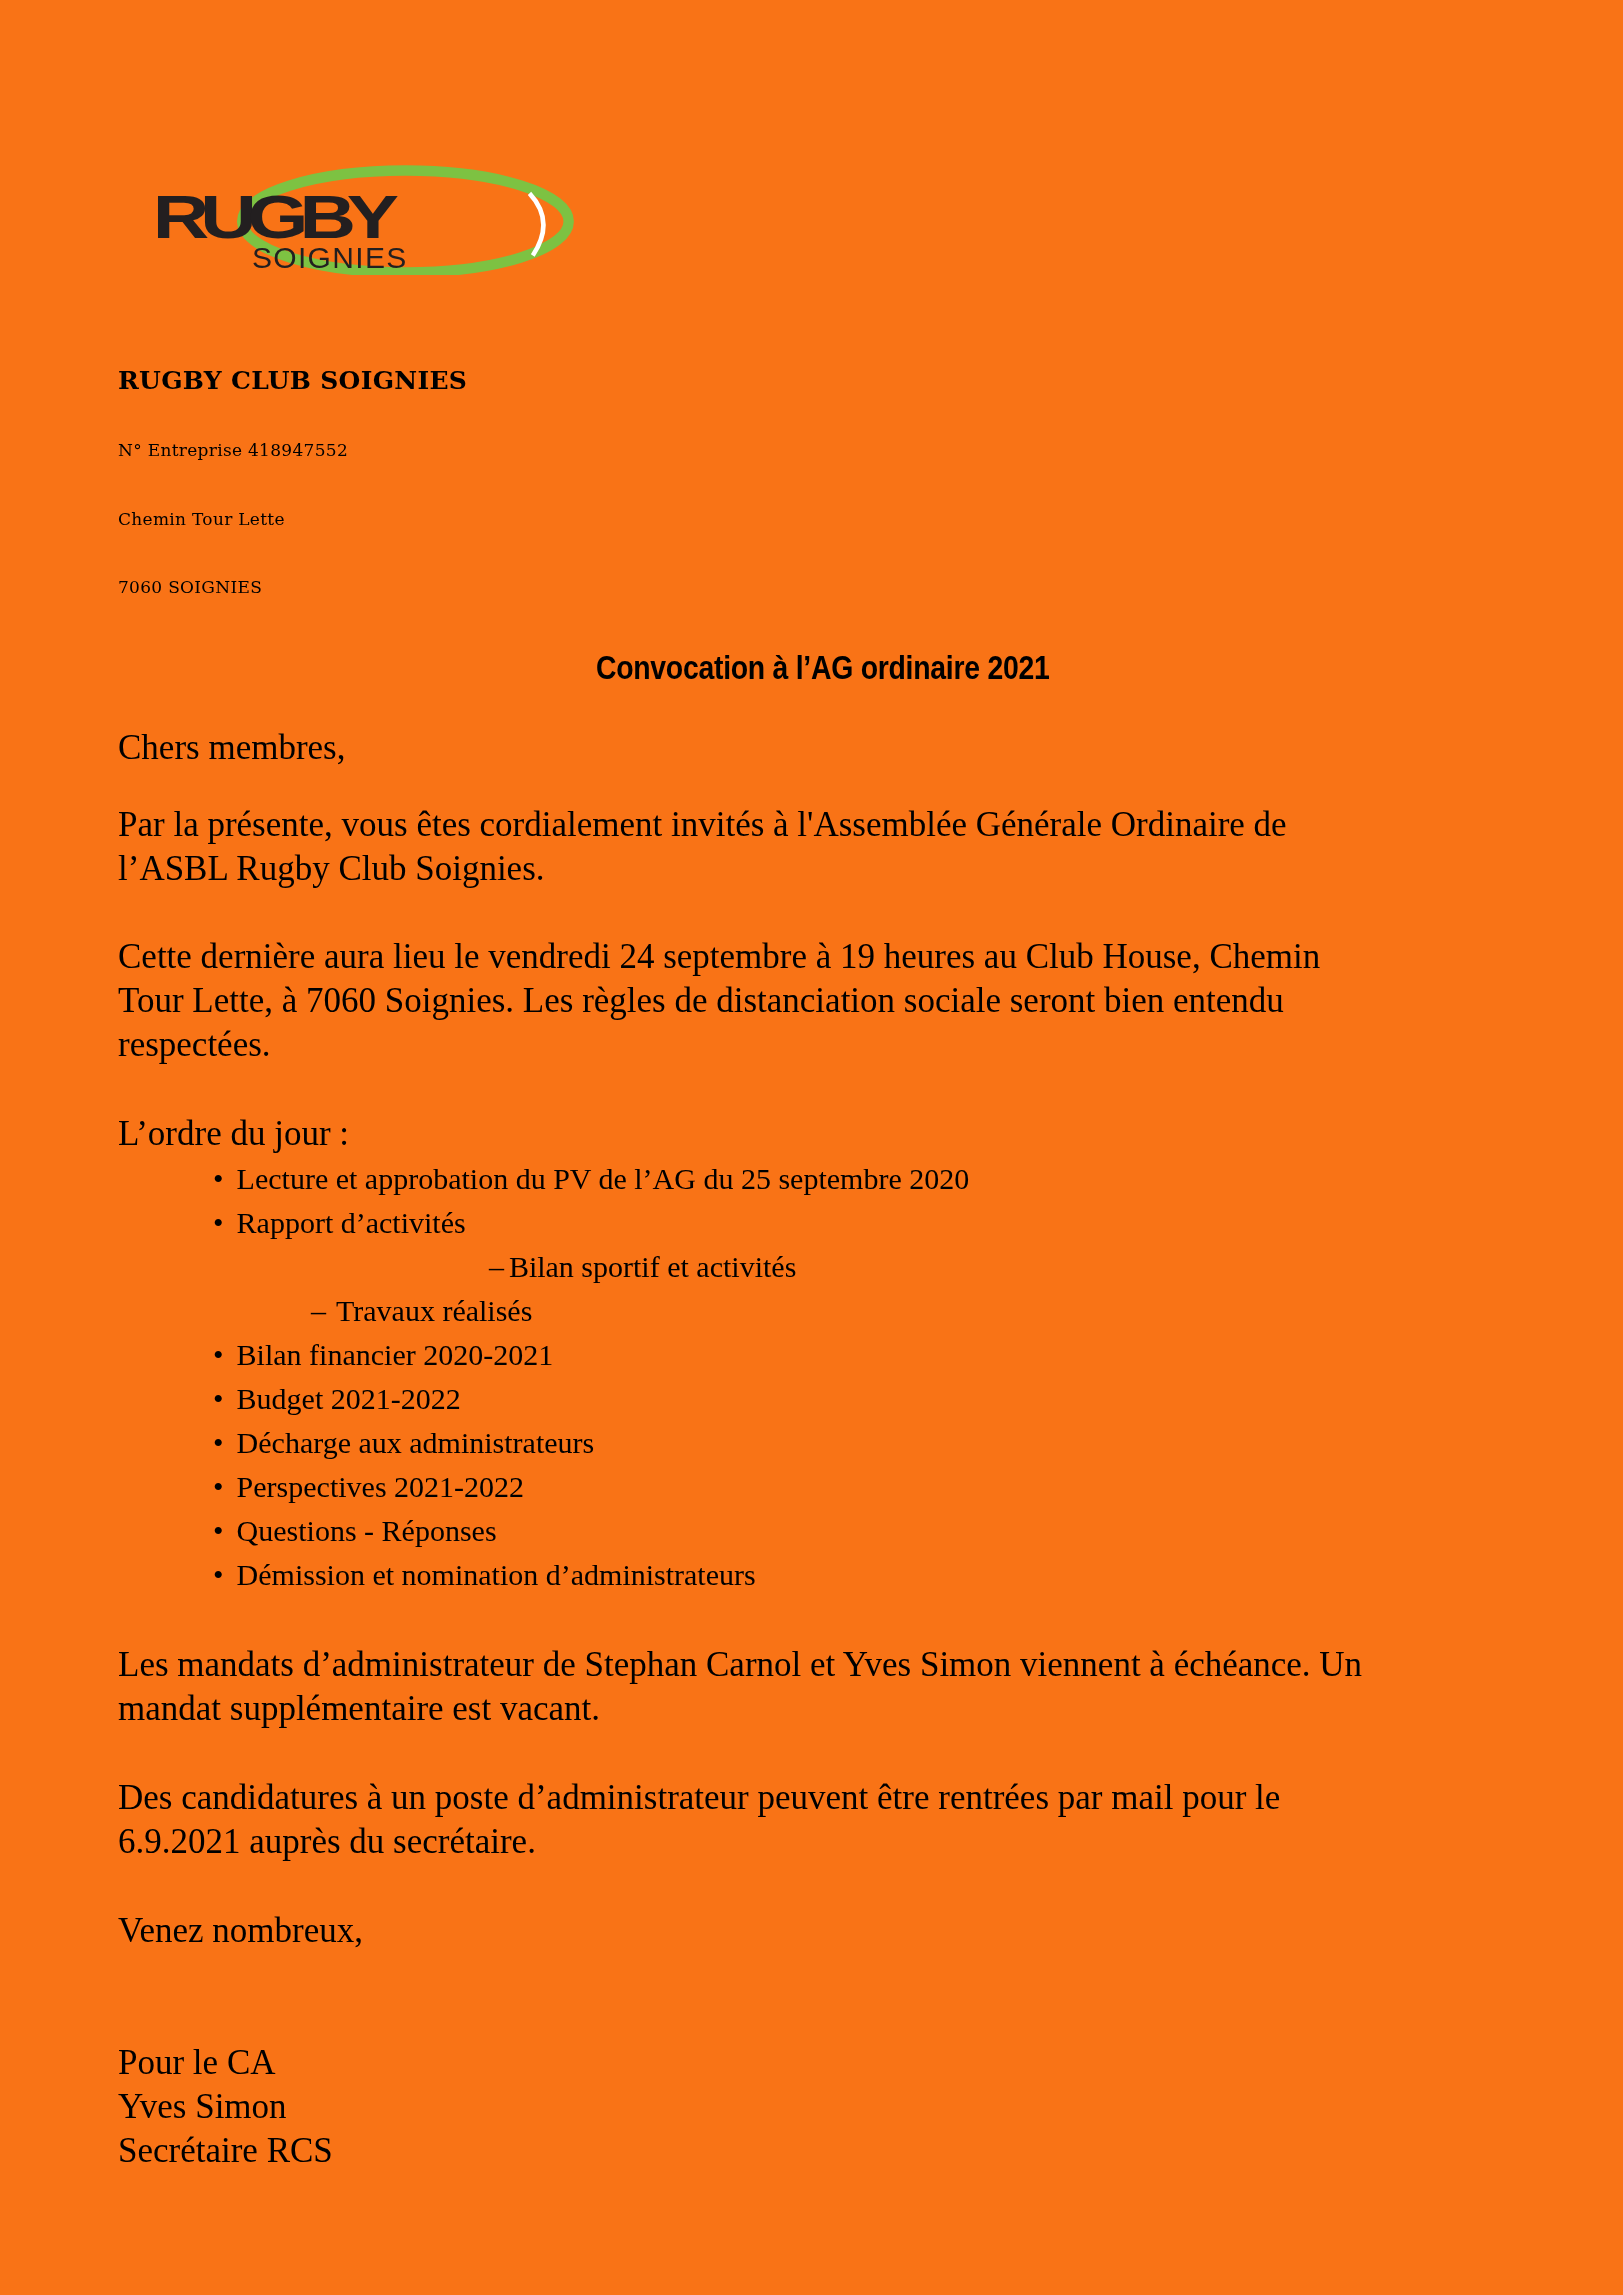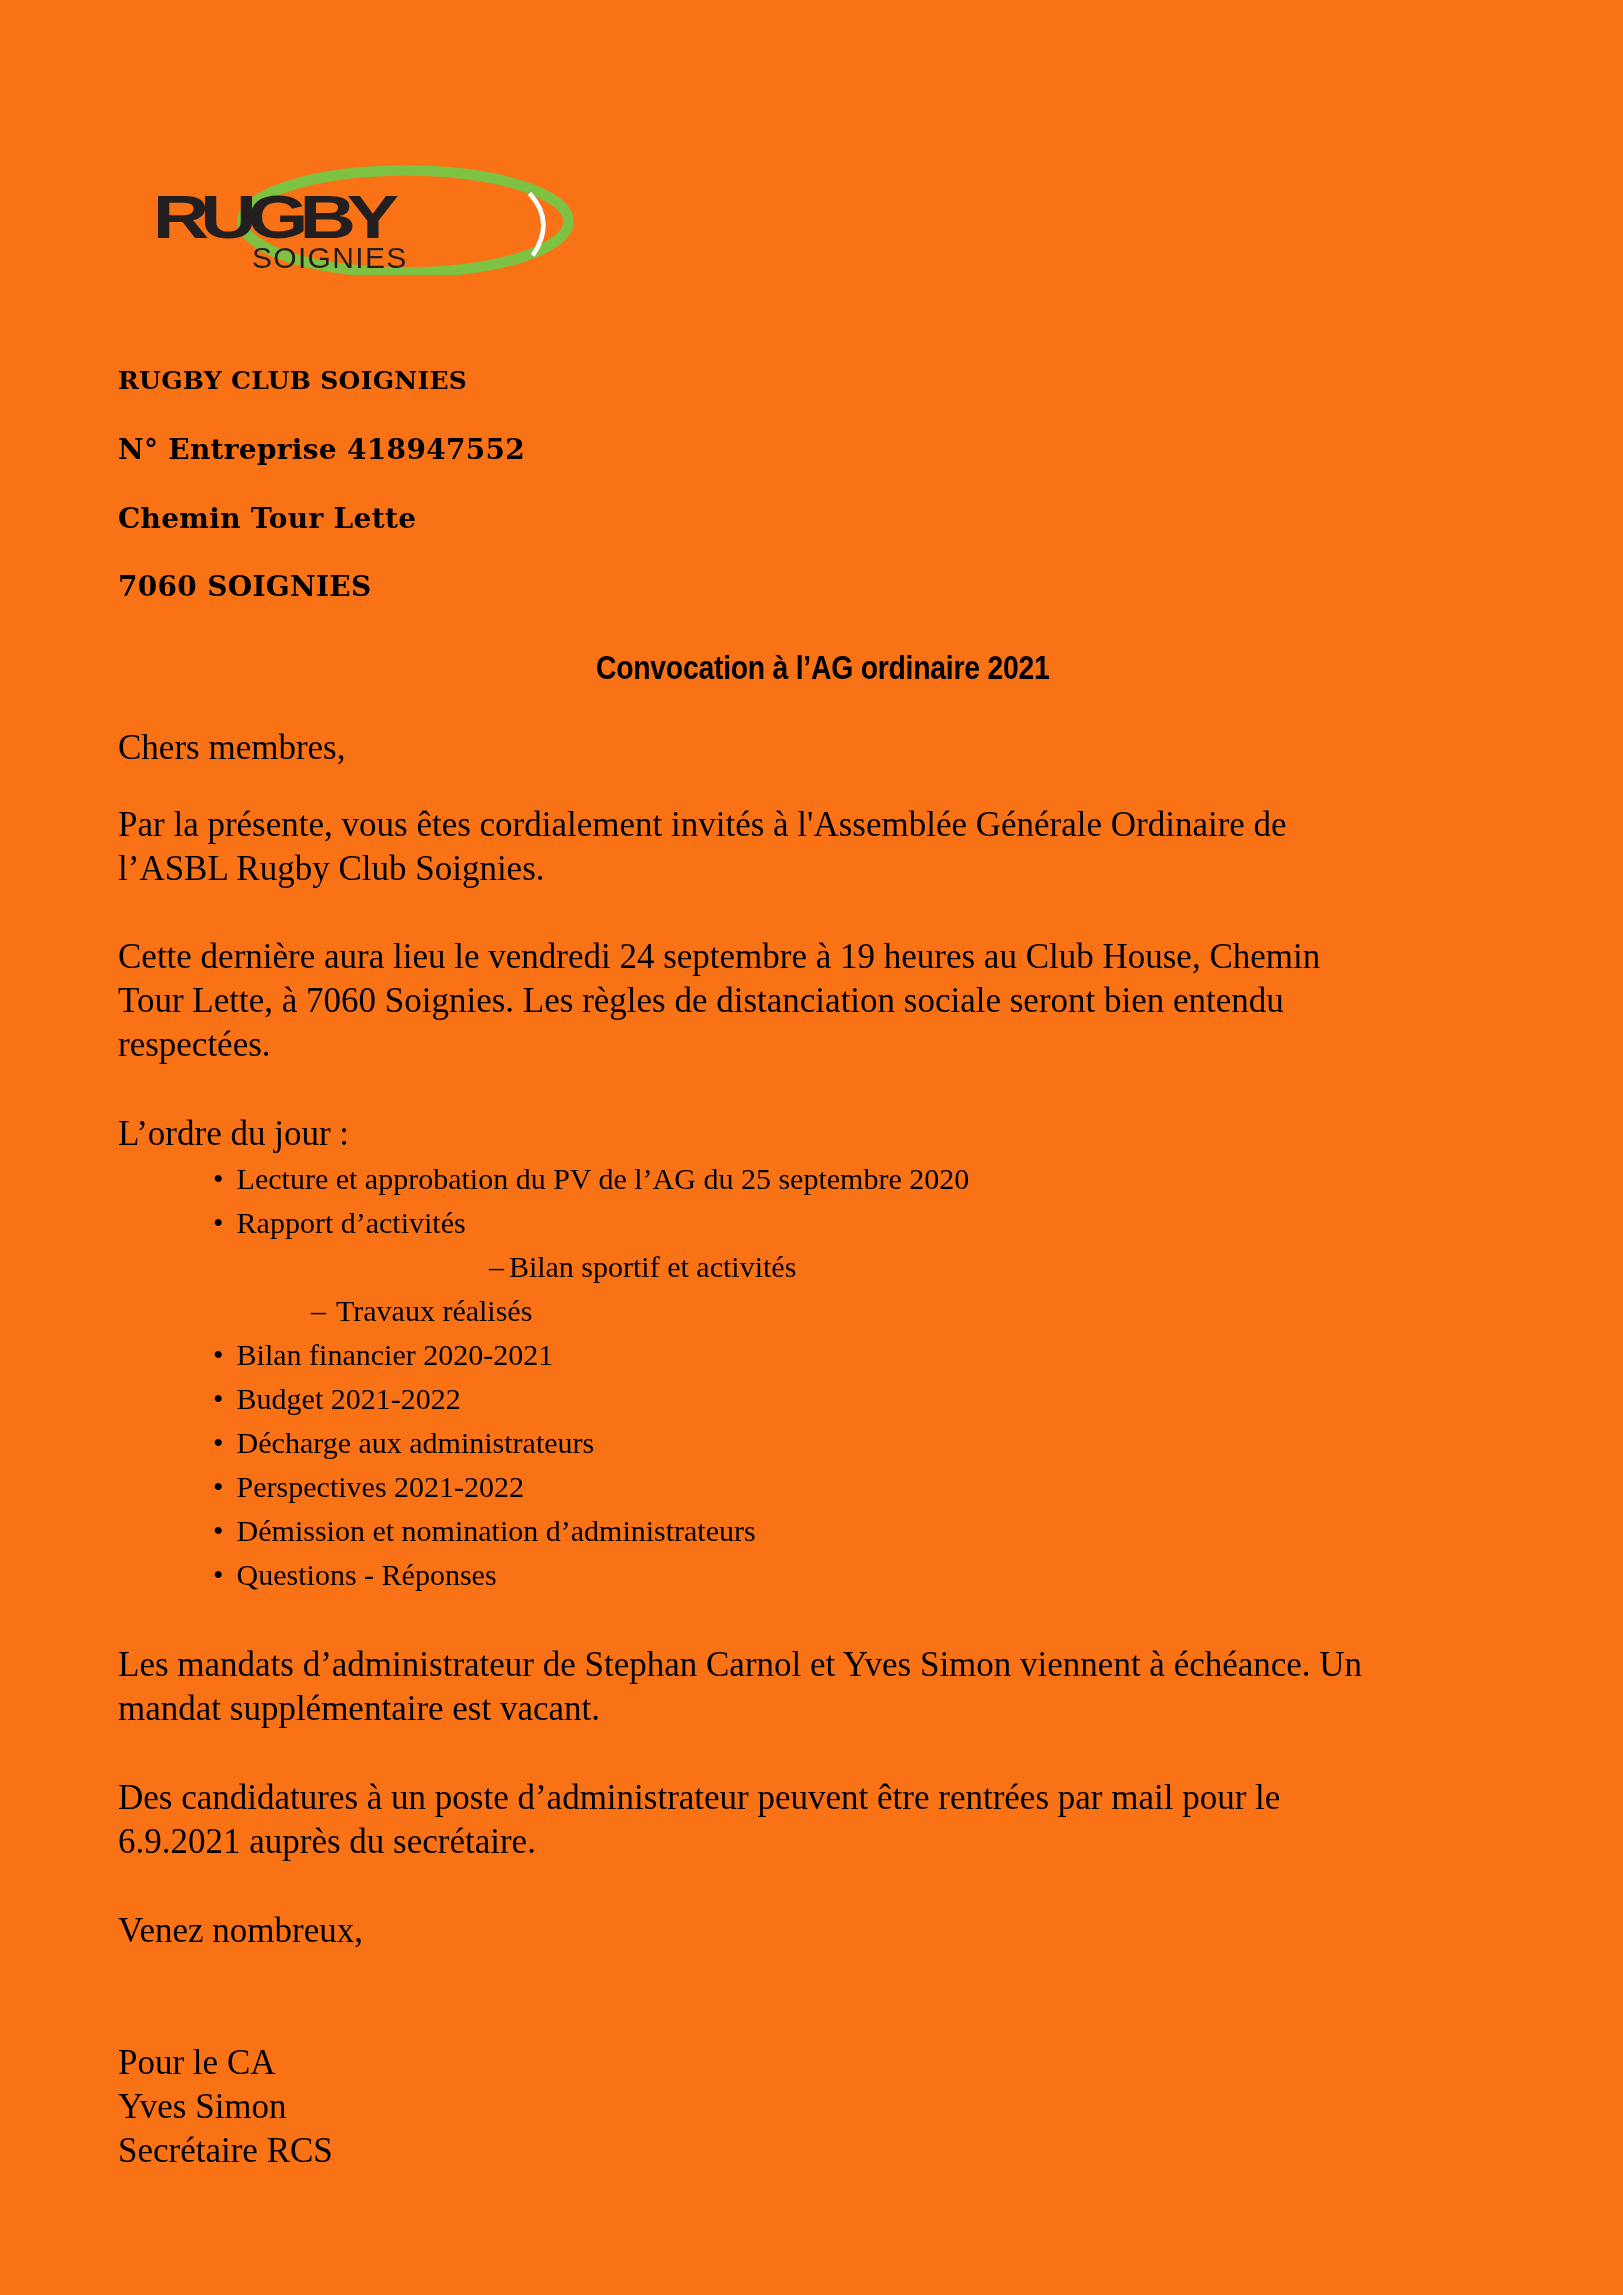--- a/index.html
+++ b/index.html
@@ -1,21 +1,21 @@
 <!DOCTYPE html>
 <html style="font-size:10.5px"><head>
   <meta charset="utf-8">
   <style>
     html, body { margin: 0; padding: 0; background: #ffffff; }
     body { width: 1623px; height: 2295px; position: relative; overflow: hidden; color: #000; }
     .page { position: absolute; left: 0; top: 0; width: 1623px; height: 2295px; background: #f97316; }
 
     .logo { position: absolute; left: 147px; top: 164px; width: 432px; height: 111px; }
 
-    .hdr { position: absolute; left: 118px; font-family: "DejaVu Serif", "Liberation Serif", serif; font-size: 28px; line-height: 30px; white-space: nowrap; letter-spacing: 0.3px; font-weight: bold; }
+    .hdr { position: absolute; left: 118px; font-family: "DejaVu Serif", "Liberation Serif", serif; font-size: 17px; line-height: 30px; white-space: nowrap; letter-spacing: 0.3px; }
     .hdr.bold { font-weight: bold; font-size: 25px; }
 
     .title { position: absolute; left: 0; width: 1623px; top: 648px; text-align: center; font-family: "Liberation Sans", sans-serif; font-weight: bold; font-size: 33px; line-height: 39px; letter-spacing: -0.3px; padding-left: 11px; }
     .title span { display: inline-block; transform: scaleX(0.86); transform-origin: center; }
 
     .body { position: absolute; left: 118px; font-family: "Liberation Serif", serif; font-size: 35px; line-height: 44px; white-space: nowrap; }
     .body .line { display: block; height: 44px; }
     .lst { position: absolute; font-family: Liberation Serif, serif; font-size: 30px; line-height: 44px; white-space: nowrap; }
     .lst .item { display: block; height: 44px; }
     .bullet { display: inline-block; width: 23.6px; }
@@ -62,22 +62,22 @@
 
   <div class="lst" style="left:213px; top:1157px;">
     <span class="item"><span class="bullet">•</span><span>Lecture et approbation du PV de l’AG du 25 septembre 2020</span></span>
     <span class="item"><span class="bullet">•</span><span>Rapport d’activités</span></span>
     <span class="item" style="padding-left:98px;text-align:center;"><span class="dash">–</span><span>Bilan sportif et activités</span></span>
     <span class="item" style="padding-left:98px;"><span class="dash">–</span><span>Travaux réalisés</span></span>
     <span class="item"><span class="bullet">•</span><span>Bilan financier 2020-2021</span></span>
     <span class="item"><span class="bullet">•</span><span>Budget 2021-2022</span></span>
     <span class="item"><span class="bullet">•</span><span>Décharge aux administrateurs</span></span>
     <span class="item"><span class="bullet">•</span><span>Perspectives 2021-2022</span></span>
+    <span class="item"><span class="bullet">•</span><span>Questions - Réponses</span></span>
     <span class="item"><span class="bullet">•</span><span>Démission et nomination d’administrateurs</span></span>
-    <span class="item"><span class="bullet">•</span><span>Questions - Réponses</span></span>
   </div>
 
   <div class="body" style="top:1643px;">
     <span class="line">Les mandats d’administrateur de Stephan Carnol et Yves Simon viennent à échéance. Un</span>
     <span class="line">mandat supplémentaire est vacant.</span>
   </div>
 
   <div class="body" style="top:1776px;">
     <span class="line">Des candidatures à un poste d’administrateur peuvent être rentrées par mail pour le</span>
     <span class="line">6.9.2021 auprès du secrétaire.</span>

